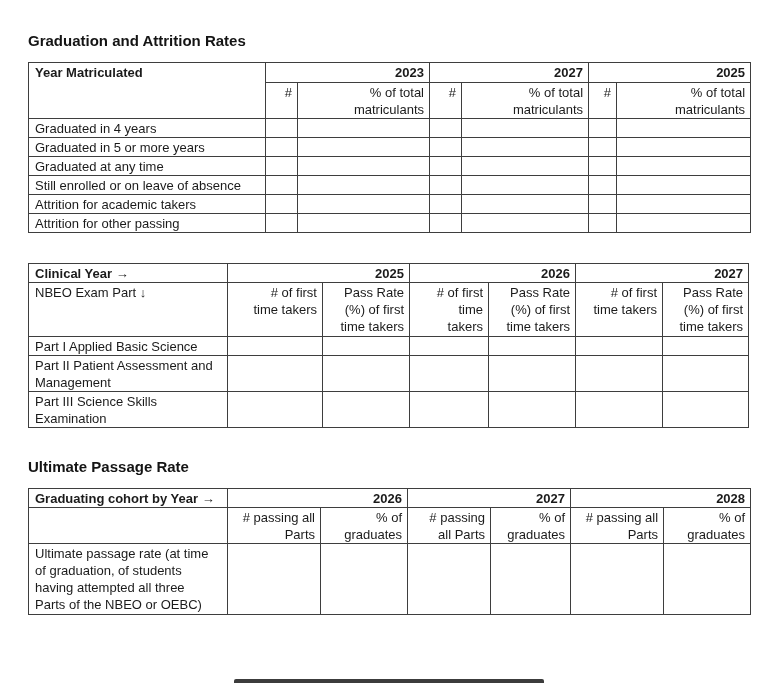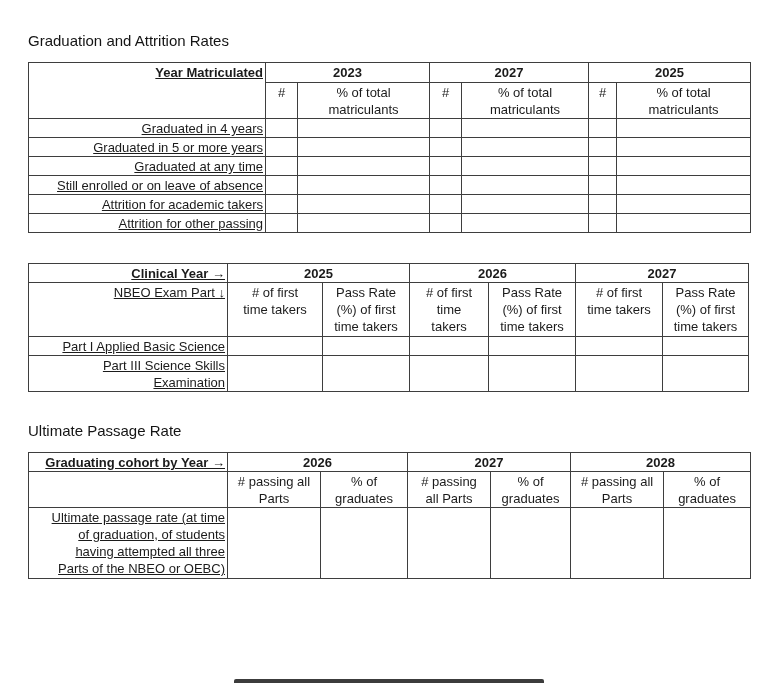--- a/index.html
+++ b/index.html
@@ -16,21 +16,21 @@
     overflow: hidden;
   }
   .content {
     padding: 32px 28px 0 28px;
   }
   .sec {
     margin-bottom: 30px;
   }
   .title {
     font-size: 15px;
-    font-weight: 400;
+    font-weight: 700;
     color: #141414;
     margin: 0 0 13px 0;
   }
   table.tbl {
     border-collapse: collapse;
     table-layout: fixed;
     font-size: 13px;
     line-height: 17px;
   }
   table.t1 { width: 722px; }
@@ -38,33 +38,32 @@
   table.t3 { width: 722px; margin-top: 12px; }
   .tbl th, .tbl td {
     border: 1px solid #3e3e3e;
     padding: 1px 5px 0 5px;
     vertical-align: top;
     white-space: pre-line;
     overflow: hidden;
   }
   .tbl th {
     font-weight: 400;
-    text-align: center;
+    text-align: right;
   }
   .tbl th.yr,
   .tbl th.corner {
     font-weight: 700;
   }
   .tbl th.corner,
   .tbl th.corner2,
   .tbl td.lbl {
-    text-align: right;
+    text-align: left;
     padding-left: 6px;
     padding-right: 2px;
-    text-decoration: underline;
   }
   .bottom-bar {
     position: absolute;
     left: 234px;
     bottom: 0;
     width: 310px;
     height: 4px;
     background: #3c3c3c;
     border-radius: 2px 2px 0 0;
   }
@@ -202,20 +201,30 @@
         <tr style="height:18px">
           <td class="lbl">Part I Applied Basic Science</td>
           <td class="fill"></td>
           <td class="fill"></td>
           <td class="fill"></td>
           <td class="fill"></td>
           <td class="fill"></td>
           <td class="fill"></td>
         </tr>
         <tr style="height:36px">
+          <td class="lbl">Part II Patient Assessment and
+Management</td>
+          <td class="fill"></td>
+          <td class="fill"></td>
+          <td class="fill"></td>
+          <td class="fill"></td>
+          <td class="fill"></td>
+          <td class="fill"></td>
+        </tr>
+        <tr style="height:36px">
           <td class="lbl">Part III Science Skills
 Examination</td>
           <td class="fill"></td>
           <td class="fill"></td>
           <td class="fill"></td>
           <td class="fill"></td>
           <td class="fill"></td>
           <td class="fill"></td>
         </tr>
       </tbody>

